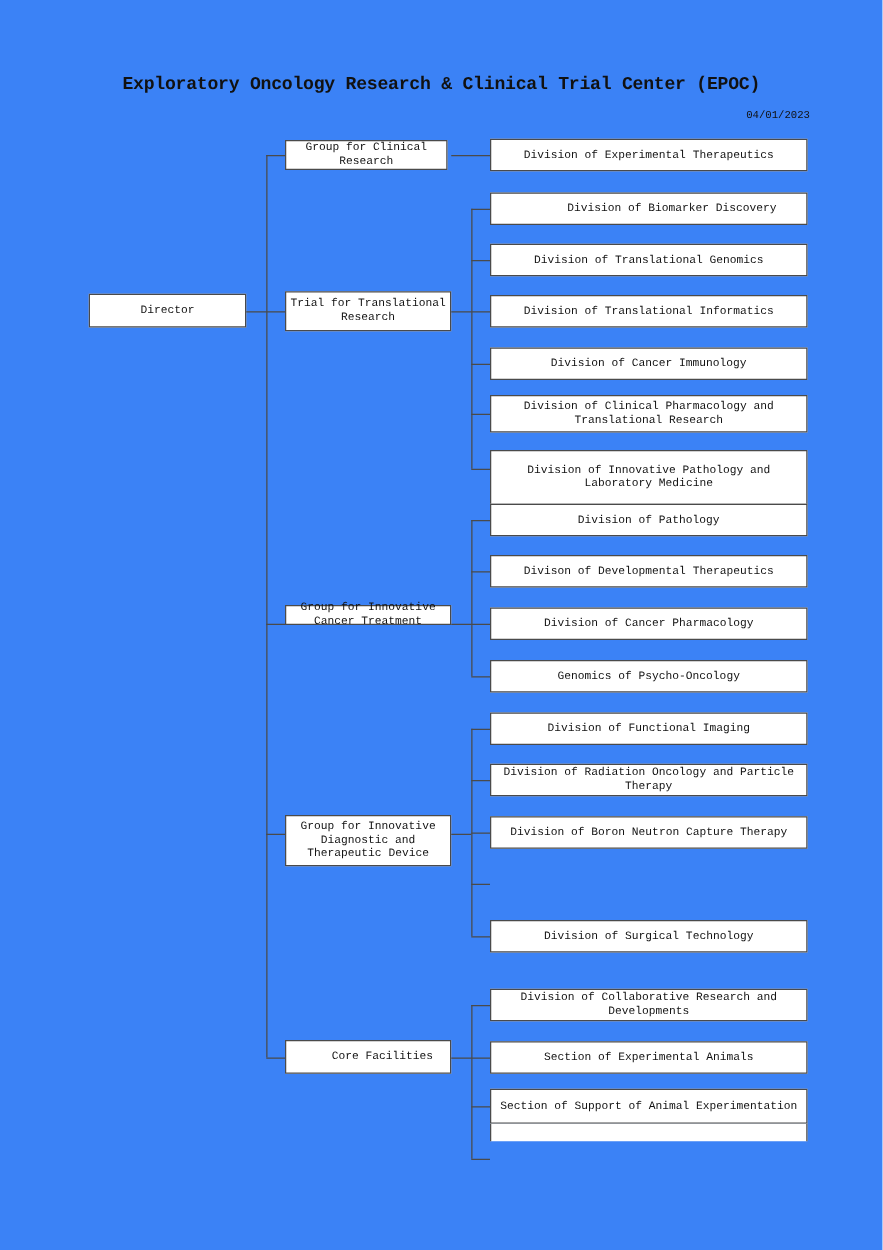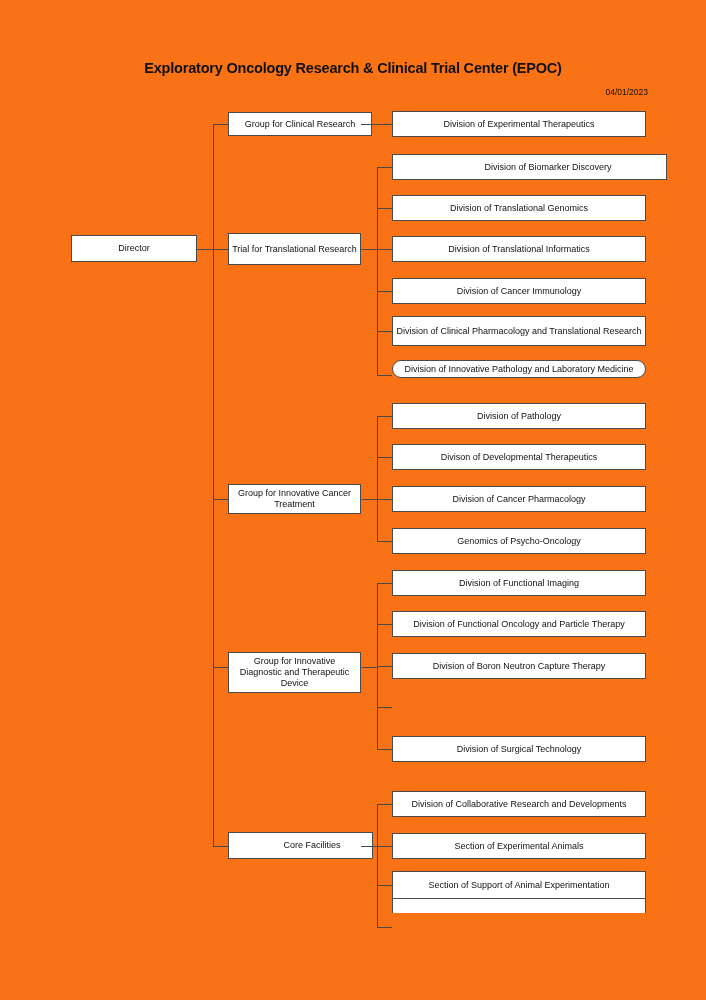--- a/index.html
+++ b/index.html
@@ -4,22 +4,22 @@
 <style>
   html, body {
     margin: 0;
     padding: 0;
     background: #ffffff;
   }
   .page {
     position: relative;
     width: 706px;
     height: 1000px;
-    background: #f97316;
-    font-family: Liberation Sans, sans-serif;
+    background: #3b82f6;
+    font-family: Liberation Mono, monospace;
     color: #111111;
     overflow: hidden;
   }
   .chart-title {
     position: absolute;
     left: 0;
     right: 0;
     top: 60px;
     margin: 0;
     text-align: center;
@@ -73,48 +73,48 @@
 </head>
 <body>
 
 <div class="page">
   <h1 class="chart-title">Exploratory Oncology Research &amp; Clinical Trial Center (EPOC)</h1>
   <div class="chart-date">04/01/2023</div>
   <div class="canvas">
       <div class="obox" style="left: 71px; top: 235px; width: 126px; height: 27px;">
         <span>Director</span>
       </div>
-      <div class="obox" style="left: 228px; top: 112px; width: 144px; height: 24px; text-align: center;">
+      <div class="obox" style="left: 228px; top: 112px; width: 130px; height: 24px; text-align: center;">
         <span>Group for Clinical Research</span>
       </div>
       <div class="obox" style="left: 392px; top: 111px; width: 254px; height: 26px;">
         <span>Division of Experimental Therapeutics</span>
       </div>
       <div class="obox" style="left: 228px; top: 233px; width: 133px; height: 32px;">
         <span>Trial for Translational Research</span>
       </div>
-      <div class="obox" style="left: 392px; top: 154px; width: 275px; height: 26px; padding-left: 40px;">
+      <div class="obox" style="left: 392px; top: 154px; width: 254px; height: 26px; padding-left: 40px;">
         <span>Division of Biomarker Discovery</span>
       </div>
       <div class="obox" style="left: 392px; top: 195px; width: 254px; height: 26px;">
         <span>Division of Translational Genomics</span>
       </div>
       <div class="obox" style="left: 392px; top: 236px; width: 254px; height: 26px;">
         <span>Division of Translational Informatics</span>
       </div>
       <div class="obox" style="left: 392px; top: 278px; width: 254px; height: 26px;">
         <span>Division of Cancer Immunology</span>
       </div>
       <div class="obox" style="left: 392px; top: 316px; width: 254px; height: 30px;">
         <span>Division of Clinical Pharmacology and Translational Research</span>
       </div>
-      <div class="obox" style="left: 392px; top: 360px; width: 254px; height: 18px; border-radius: 12px;">
+      <div class="obox" style="left: 392px; top: 360px; width: 254px; height: 44px;">
         <span>Division of Innovative Pathology and Laboratory Medicine</span>
       </div>
-      <div class="obox" style="left: 228px; top: 484px; width: 133px; height: 30px;">
+      <div class="obox" style="left: 228px; top: 484px; width: 133px; height: 16px;">
         <span>Group for Innovative Cancer Treatment</span>
       </div>
       <div class="obox" style="left: 392px; top: 444px; width: 254px; height: 26px;">
         <span>Divison of Developmental Therapeutics</span>
       </div>
       <div class="obox" style="left: 392px; top: 403px; width: 254px; height: 26px;">
         <span>Division of Pathology</span>
       </div>
       <div class="obox" style="left: 392px; top: 486px; width: 254px; height: 26px;">
         <span>Division of Cancer Pharmacology</span>
@@ -122,29 +122,29 @@
       <div class="obox" style="left: 392px; top: 528px; width: 254px; height: 26px;">
         <span>Genomics of Psycho-Oncology</span>
       </div>
       <div class="obox" style="left: 228px; top: 652px; width: 133px; height: 41px;">
         <span>Group for Innovative Diagnostic and Therapeutic Device</span>
       </div>
       <div class="obox" style="left: 392px; top: 570px; width: 254px; height: 26px;">
         <span>Division of Functional Imaging</span>
       </div>
       <div class="obox" style="left: 392px; top: 611px; width: 254px; height: 26px;">
-        <span>Division of Functional Oncology and Particle Therapy</span>
+        <span>Division of Radiation Oncology and Particle Therapy</span>
       </div>
       <div class="obox" style="left: 392px; top: 653px; width: 254px; height: 26px;">
         <span>Division of Boron Neutron Capture Therapy</span>
       </div>
       <div class="obox" style="left: 392px; top: 736px; width: 254px; height: 26px;">
         <span>Division of Surgical Technology</span>
       </div>
-      <div class="obox" style="left: 228px; top: 832px; width: 145px; height: 27px; padding-left: 26px;">
+      <div class="obox" style="left: 228px; top: 832px; width: 133px; height: 27px; padding-left: 26px;">
         <span>Core Facilities</span>
       </div>
       <div class="obox" style="left: 392px; top: 791px; width: 254px; height: 26px;">
         <span>Division of Collaborative Research and Developments</span>
       </div>
       <div class="obox" style="left: 392px; top: 833px; width: 254px; height: 26px;">
         <span>Section of Experimental Animals</span>
       </div>
       <div class="obox" style="left: 392px; top: 871px; width: 254px; height: 28px;">
         <span>Section of Support of Animal Experimentation</span>

